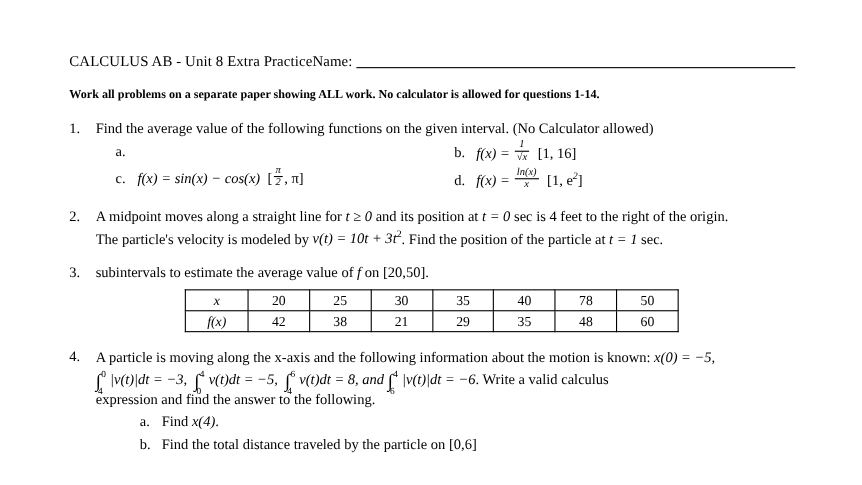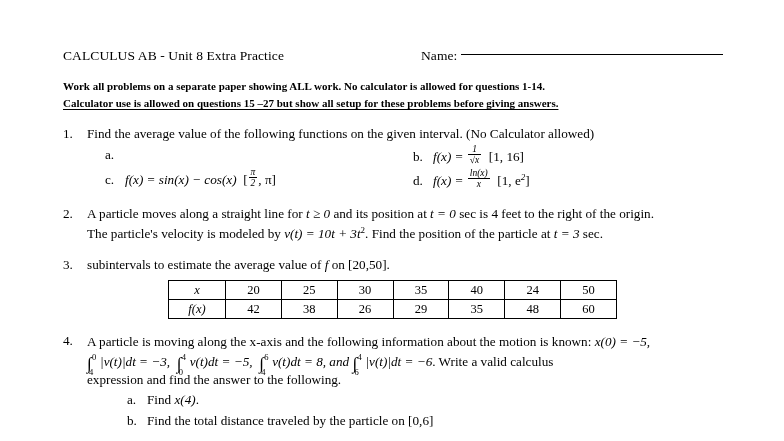--- a/index.html
+++ b/index.html
@@ -32,22 +32,21 @@
   
   .header-row {
     display: flex;
     align-items: baseline;
     font-size: 13.5px;
     letter-spacing: 0.1px;
   }
   .doc-title { white-space: nowrap; }
   .name-block {
     display: flex;
-    align-items: center;
-    margin-left: 137px;
+    align-items: flex-end;
     flex: 1;
   }
   .name-rule {
     flex: 1;
     border-bottom: 1.6px solid #000;
     margin-left: 4px;
     position: relative;
     top: -2px;
   }
 
@@ -187,21 +186,20 @@
     <div class="header-row">
       <span class="doc-title">CALCULUS AB - Unit 8 Extra Practice</span>
       <span class="name-block">
         <span>Name:</span>
         <span class="name-rule"></span>
       </span>
     </div>
 
     <div class="instructions">
       <div class="line1">Work all problems on a separate paper showing ALL work.  No calculator is allowed for questions 1-14.</div>
-      <div class="line2">Calculator use is allowed on questions 15 –27 but show all setup for these problems before giving answers.</div>
     </div>
 
     <div class="problem">
       <div class="qnum">1.</div>
       <div class="qbody">
         <div>Find the average value of the following functions on the given interval.  (No Calculator allowed)</div>
         <div class="subparts">
           <div class="col left">
 
             <div class="subpart">
@@ -227,50 +225,50 @@
             </div>
 
           </div>
         </div>
       </div>
     </div>
 
     <div class="problem">
       <div class="qnum">2.</div>
       <div class="qbody">
-        <div><span>A particle moves along a straight line for </span><span class="math">t ≥ 0</span><span> and its position at </span><span class="math">t = 0</span><span> sec is 4 feet to the right of the origin.</span></div>
-        <div><span>The particle's velocity is modeled by </span><span class="math"><span>v(t) = 10t + 3t</span><sup>2</sup></span><span>. Find the position of the particle at </span><span class="math">t = 3</span><span> sec.</span></div>
+        <div><span>A midpoint moves along a straight line for </span><span class="math">t ≥ 0</span><span> and its position at </span><span class="math">t = 0</span><span> sec is 4 feet to the right of the origin.</span></div>
+        <div><span>The particle's velocity is modeled by </span><span class="math"><span>v(t) = 10t + 3t</span><sup>2</sup></span><span>. Find the position of the particle at </span><span class="math">t = 1</span><span> sec.</span></div>
       </div>
     </div>
 
     <div class="problem">
       <div class="qnum">3.</div>
       <div class="qbody">
         <div><span>subintervals to estimate the average value of </span><span class="math">f</span><span> on </span><span>[20,50]</span><span>.</span></div>
       </div>
     </div>
 
     <div class="table-wrap">
       <table class="datatable">
         <tbody>
             <tr>
           <td class="rowhead">x</td>
           <td>20</td>
           <td>25</td>
           <td>30</td>
           <td>35</td>
           <td>40</td>
-          <td>24</td>
+          <td>78</td>
           <td>50</td>
         </tr>
         <tr>
           <td class="rowhead">f(x)</td>
           <td>42</td>
           <td>38</td>
-          <td>26</td>
+          <td>21</td>
           <td>29</td>
           <td>35</td>
           <td>48</td>
           <td>60</td>
         </tr>
       </tbody>
         </table>
     </div>
 
     <div class="problem">

